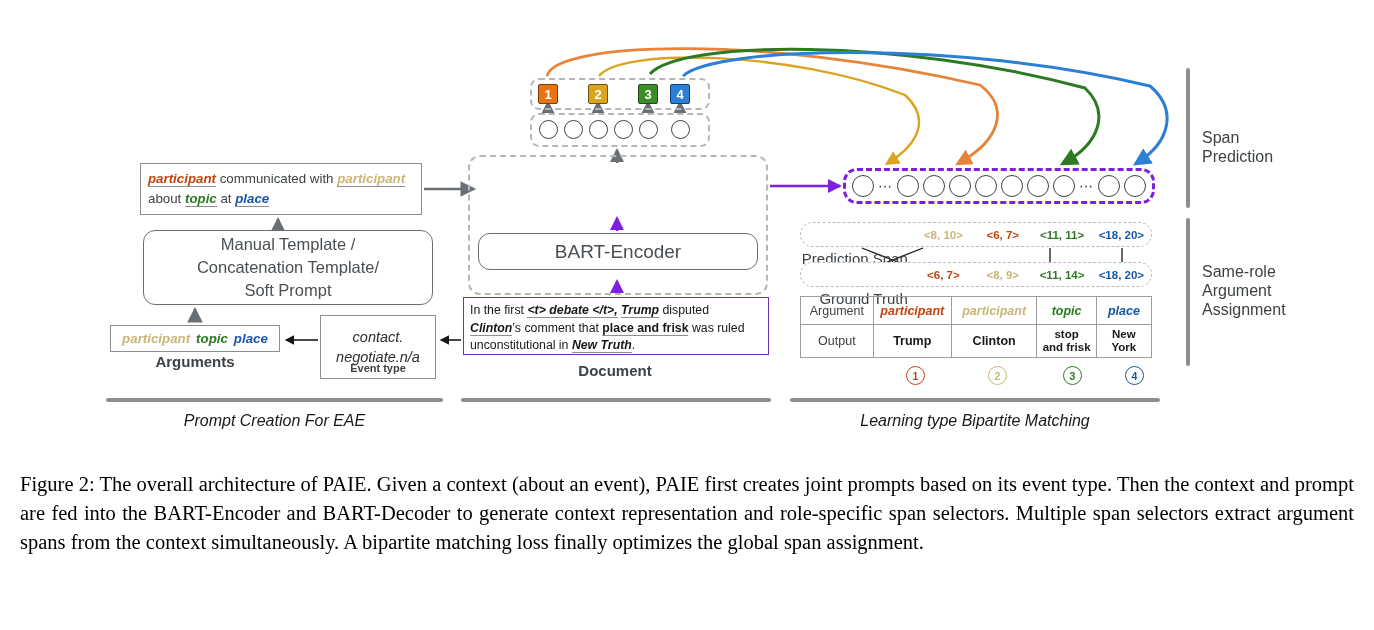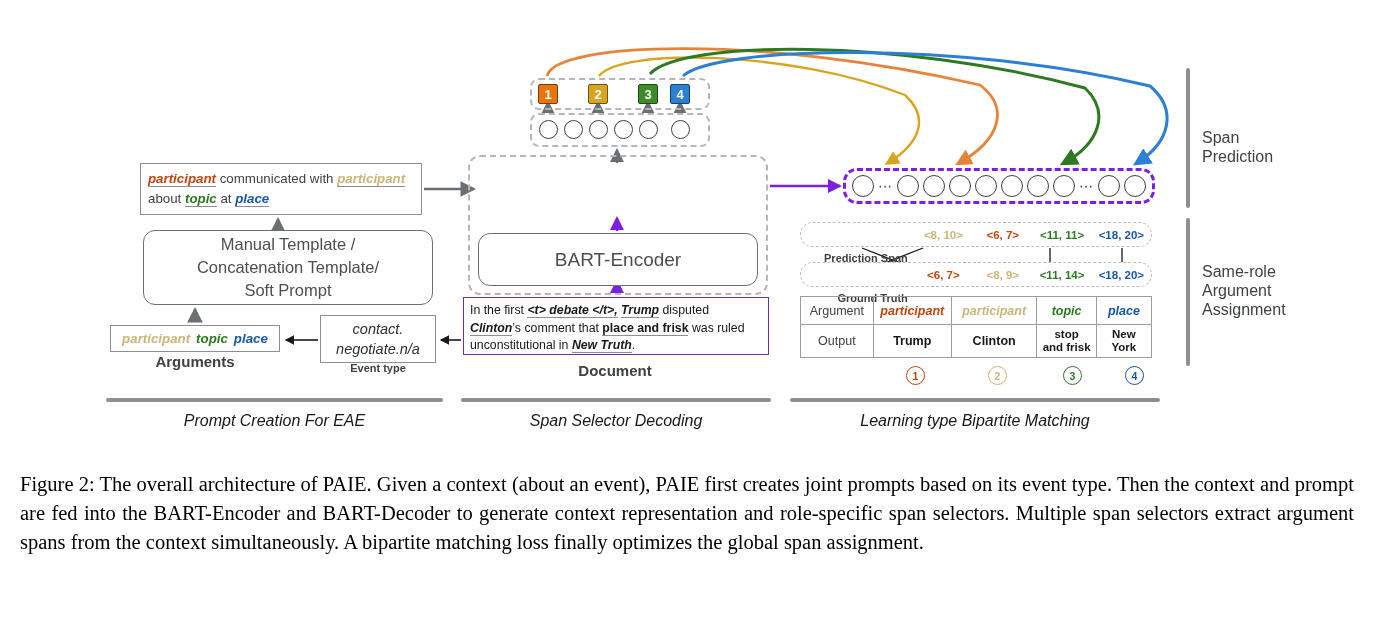--- a/index.html
+++ b/index.html
@@ -23,33 +23,33 @@
   .c-part1{color:#c1450f;}
   .c-part2{color:#cdb57a;}
   .c-topic{color:#2d7a22;}
   .c-place{color:#1a56a8;}
 
   #promptBox{left:140px;top:163px;width:282px;height:52px;padding:5px 7px 0 7px;
              font-size:13.3px;line-height:20px;}
   #tplBox{left:143px;top:230px;width:290px;height:75px;font-size:16.5px;line-height:23px;color:#4a4f53;}
   #argBox{left:110px;top:325px;width:170px;height:27px;display:flex;align-items:center;
           justify-content:center;font-size:13.3px;gap:6px;}
-  #evBox{left:320px;top:315px;width:116px;height:48px;display:flex;flex-direction:column;
+  #evBox{left:320px;top:315px;width:116px;height:64px;display:flex;flex-direction:column;
          align-items:center;justify-content:center;font-size:14.5px;font-style:italic;line-height:20px;color:#2b2f33;}
   #docBox{left:463px;top:297px;width:306px;height:58px;padding:4px 6px;font-size:12.3px;line-height:17.5px;color:#17181a;}
 
   .capt{font-size:14px;color:#4a4f53;text-align:center;}
   #lblArgs{left:110px;top:353px;width:170px;}
   #lblEv{left:310px;top:362px;width:136px;}
   #lblDoc{left:540px;top:362px;width:150px;}
 
   
   #bartWrap{left:468px;top:155px;width:300px;height:140px;}
   #bartDec{left:478px;top:165px;width:280px;height:48px;font-size:19px;color:#4a4f53;}
-  #bartEnc{left:478px;top:233px;width:280px;height:53px;font-size:19px;color:#4a4f53;}
+  #bartEnc{left:478px;top:233px;width:280px;height:37px;font-size:19px;color:#4a4f53;}
 
   #numWrap{left:530px;top:78px;width:180px;height:32px;border-radius:9px;}
   #circWrap{left:530px;top:113px;width:180px;height:34px;border-radius:9px;}
 
   .nbox{width:20px;height:20px;display:flex;align-items:center;justify-content:center;
         font-size:13px;font-weight:bold;color:#fff;border-radius:2px;}
   .nb1{background:#e8740f;border:1.5px solid #7a3c06;}
   .nb2{background:#d9a520;border:1.5px solid #6e5410;}
   .nb3{background:#3c8c2a;border:1.5px solid #1f4a15;}
   .nb4{background:#2b7fd4;border:1.5px solid #14406e;}
@@ -59,21 +59,21 @@
   
   #outWrap{left:843px;top:168px;width:312px;height:36px;display:flex;align-items:center;
            justify-content:center;gap:4px;padding:0 8px;}
   #outWrap .dot{width:20px;height:20px;flex:none;}
   .ell{font-size:14px;letter-spacing:1px;color:#3d4246;line-height:10px;}
 
   
   .spanrow{height:25px;display:flex;align-items:center;font-size:12px;}
   #predPill{left:800px;top:222px;width:352px;}
   #gtPill{left:800px;top:262px;width:352px;}
-  .spanlabel{font-weight:bold;color:#3d4246;font-size:11px;width:108px;text-align:right;padding-right:6px;margin-top:47px;}
+  .spanlabel{font-weight:normal;color:#3d4246;font-size:15px;width:108px;text-align:right;padding-right:6px;margin-top:47px;}
   .spanval{font-weight:bold;font-size:11.5px;width:60px;text-align:center;}
 
   
   #tbl{left:800px;top:296px;width:352px;border-collapse:collapse;}
   #tbl td{border:1.2px solid #9a9ea1;text-align:center;font-size:12.5px;color:#17181a;height:27px;padding:0 2px;}
   #tbl td.hd{font-size:12.5px;color:#3d4246;}
   #tbl .rolecell{font-style:italic;font-weight:bold;font-size:12.5px;}
   #tbl .small{font-size:11.5px;font-weight:bold;line-height:13px;}
 
   .circnum{position:absolute;width:17px;height:17px;border-radius:50%;display:flex;
@@ -292,20 +292,19 @@
   <div class="abs vlabel" style="left:1202px;top:262px;">
     <div>Same-role</div>
     <div>Argument</div>
     <div>Assignment</div>
   </div>
 
   <div class="abs hrule" style="left:106px;top:398px;width:337px;"></div>
   <div class="abs secname" style="left:106px;top:412px;width:337px;">Prompt Creation For EAE</div>
 
   <div class="abs hrule" style="left:461px;top:398px;width:310px;"></div>
-  <div class="abs secname" style="left:461px;top:412px;width:310px;">Span Selector Decoding</div>
 
   <div class="abs hrule" style="left:790px;top:398px;width:370px;"></div>
   <div class="abs secname" style="left:790px;top:412px;width:370px;">Learning type Bipartite Matching</div>
 
   <div class="abs" id="caption">Figure 2: The overall architecture of PAIE. Given a context (about an event), PAIE first creates joint prompts based on its event type.  Then the context and prompt are fed into the BART-Encoder and BART-Decoder to generate context representation and role-specific span selectors.  Multiple span selectors extract argument spans from the context simultaneously. A bipartite matching loss finally optimizes the global span assignment.</div>
 
 </div>
 
 </body></html>

